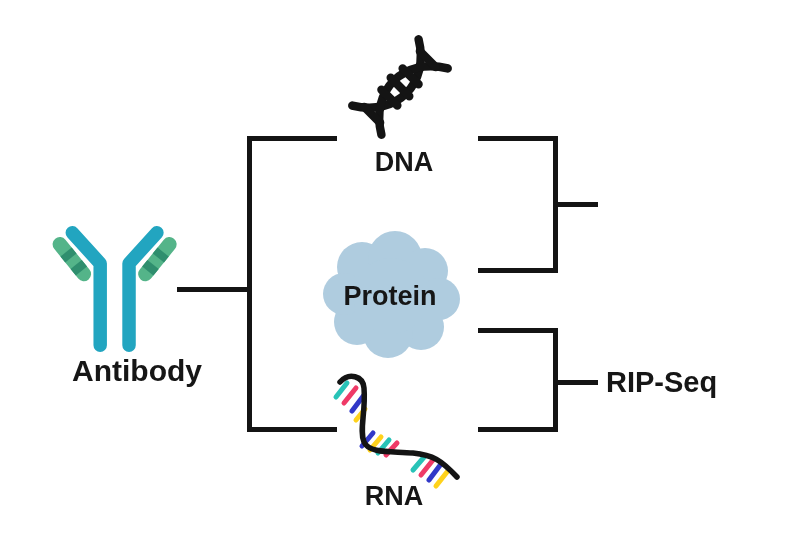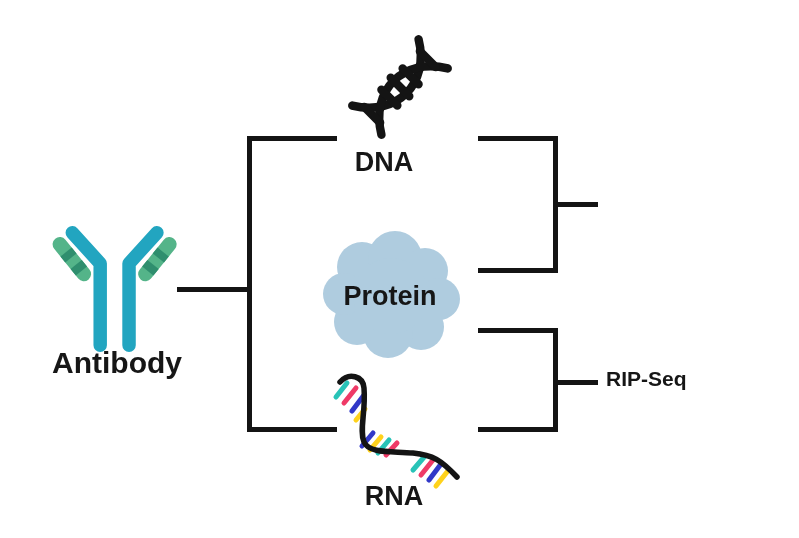--- a/index.html
+++ b/index.html
@@ -39,40 +39,40 @@
   <svg class="node-svg" style="left:55px;top:222px;" width="125" height="132" viewBox="0 0 130 135">
     <path class="ab-heavy" d="M18,10 L47,42 L47,127"></path>
     <path class="ab-heavy" d="M106,10 L77,42 L77,127"></path>
     <line class="ab-light" x1="5" y1="22" x2="30" y2="53"></line>
     <line class="ab-dark" x1="11.5" y1="30.1" x2="16.5" y2="36.3"></line>
     <line class="ab-dark" x1="22" y1="43.1" x2="27.5" y2="49.9"></line>
     <line class="ab-light" x1="119" y1="22" x2="94" y2="53"></line>
     <line class="ab-dark" x1="112.5" y1="30.1" x2="107.5" y2="36.3"></line>
     <line class="ab-dark" x1="102" y1="43.1" x2="96.5" y2="49.9"></line>
   </svg>
-  <div class="label center" style="left:32px;top:346px;width:170px;font-size:30px;">Antibody</div>
+  <div class="label center" style="left:32px;top:354px;width:170px;font-size:30px;text-align:right;">Antibody</div>
 
   <div class="line" style="left:177px;top:287px;width:72px;height:5px;"></div>
 
   <div class="line" style="left:247px;top:136px;width:5px;height:296px;"></div>
   <div class="line" style="left:247px;top:136px;width:90px;height:5px;"></div>
   <div class="line" style="left:247px;top:427px;width:90px;height:5px;"></div>
 
   <svg class="node-svg" style="left:325px;top:12px;" width="150" height="150" viewBox="0 0 160 160">
     <g transform="rotate(-45 80 80)">
       <path class="dna-part" d="M30,58 C55,100 105,100 130,58"></path>
       <path class="dna-part" d="M30,102 C55,60 105,60 130,102"></path>
       <line class="dna-part" x1="38" y1="68" x2="38" y2="92"></line>
       <line class="dna-part" x1="64" y1="68" x2="64" y2="92"></line>
       <line class="dna-part" x1="80" y1="66" x2="80" y2="94"></line>
       <line class="dna-part" x1="96" y1="68" x2="96" y2="92"></line>
       <line class="dna-part" x1="122" y1="68" x2="122" y2="92"></line>
     </g>
   </svg>
-  <div class="label center" style="left:334px;top:148px;width:100px;font-size:27px;">DNA</div>
+  <div class="label center" style="left:354px;top:148px;width:100px;font-size:27px;">DNA</div>
 
   <svg class="node-svg" style="left:315px;top:225px;" width="150" height="132" viewBox="0 0 150 132">
     <circle class="cloud" cx="47" cy="42" r="25"></circle>
     <circle class="cloud" cx="80" cy="33" r="27"></circle>
     <circle class="cloud" cx="110" cy="46" r="23"></circle>
     <circle class="cloud" cx="124" cy="74" r="21"></circle>
     <circle class="cloud" cx="106" cy="102" r="23"></circle>
     <circle class="cloud" cx="73" cy="108" r="25"></circle>
     <circle class="cloud" cx="42" cy="97" r="23"></circle>
     <circle class="cloud" cx="29" cy="69" r="21"></circle>
@@ -103,15 +103,15 @@
 
   <div class="line" style="left:478px;top:136px;width:80px;height:5px;"></div>
   <div class="line" style="left:553px;top:136px;width:5px;height:137px;"></div>
   <div class="line" style="left:478px;top:268px;width:80px;height:5px;"></div>
   <div class="line" style="left:553px;top:202px;width:45px;height:5px;"></div>
 
   <div class="line" style="left:478px;top:328px;width:80px;height:5px;"></div>
   <div class="line" style="left:553px;top:328px;width:5px;height:104px;"></div>
   <div class="line" style="left:478px;top:427px;width:80px;height:5px;"></div>
   <div class="line" style="left:553px;top:380px;width:45px;height:5px;"></div>
-  <div class="label" style="left:606px;top:367px;font-size:21px;">RIP-Seq</div>
+  <div class="label" style="left:606px;top:367px;font-size:29px;">RIP-Seq</div>
 
 </div>
 
 </body></html>

